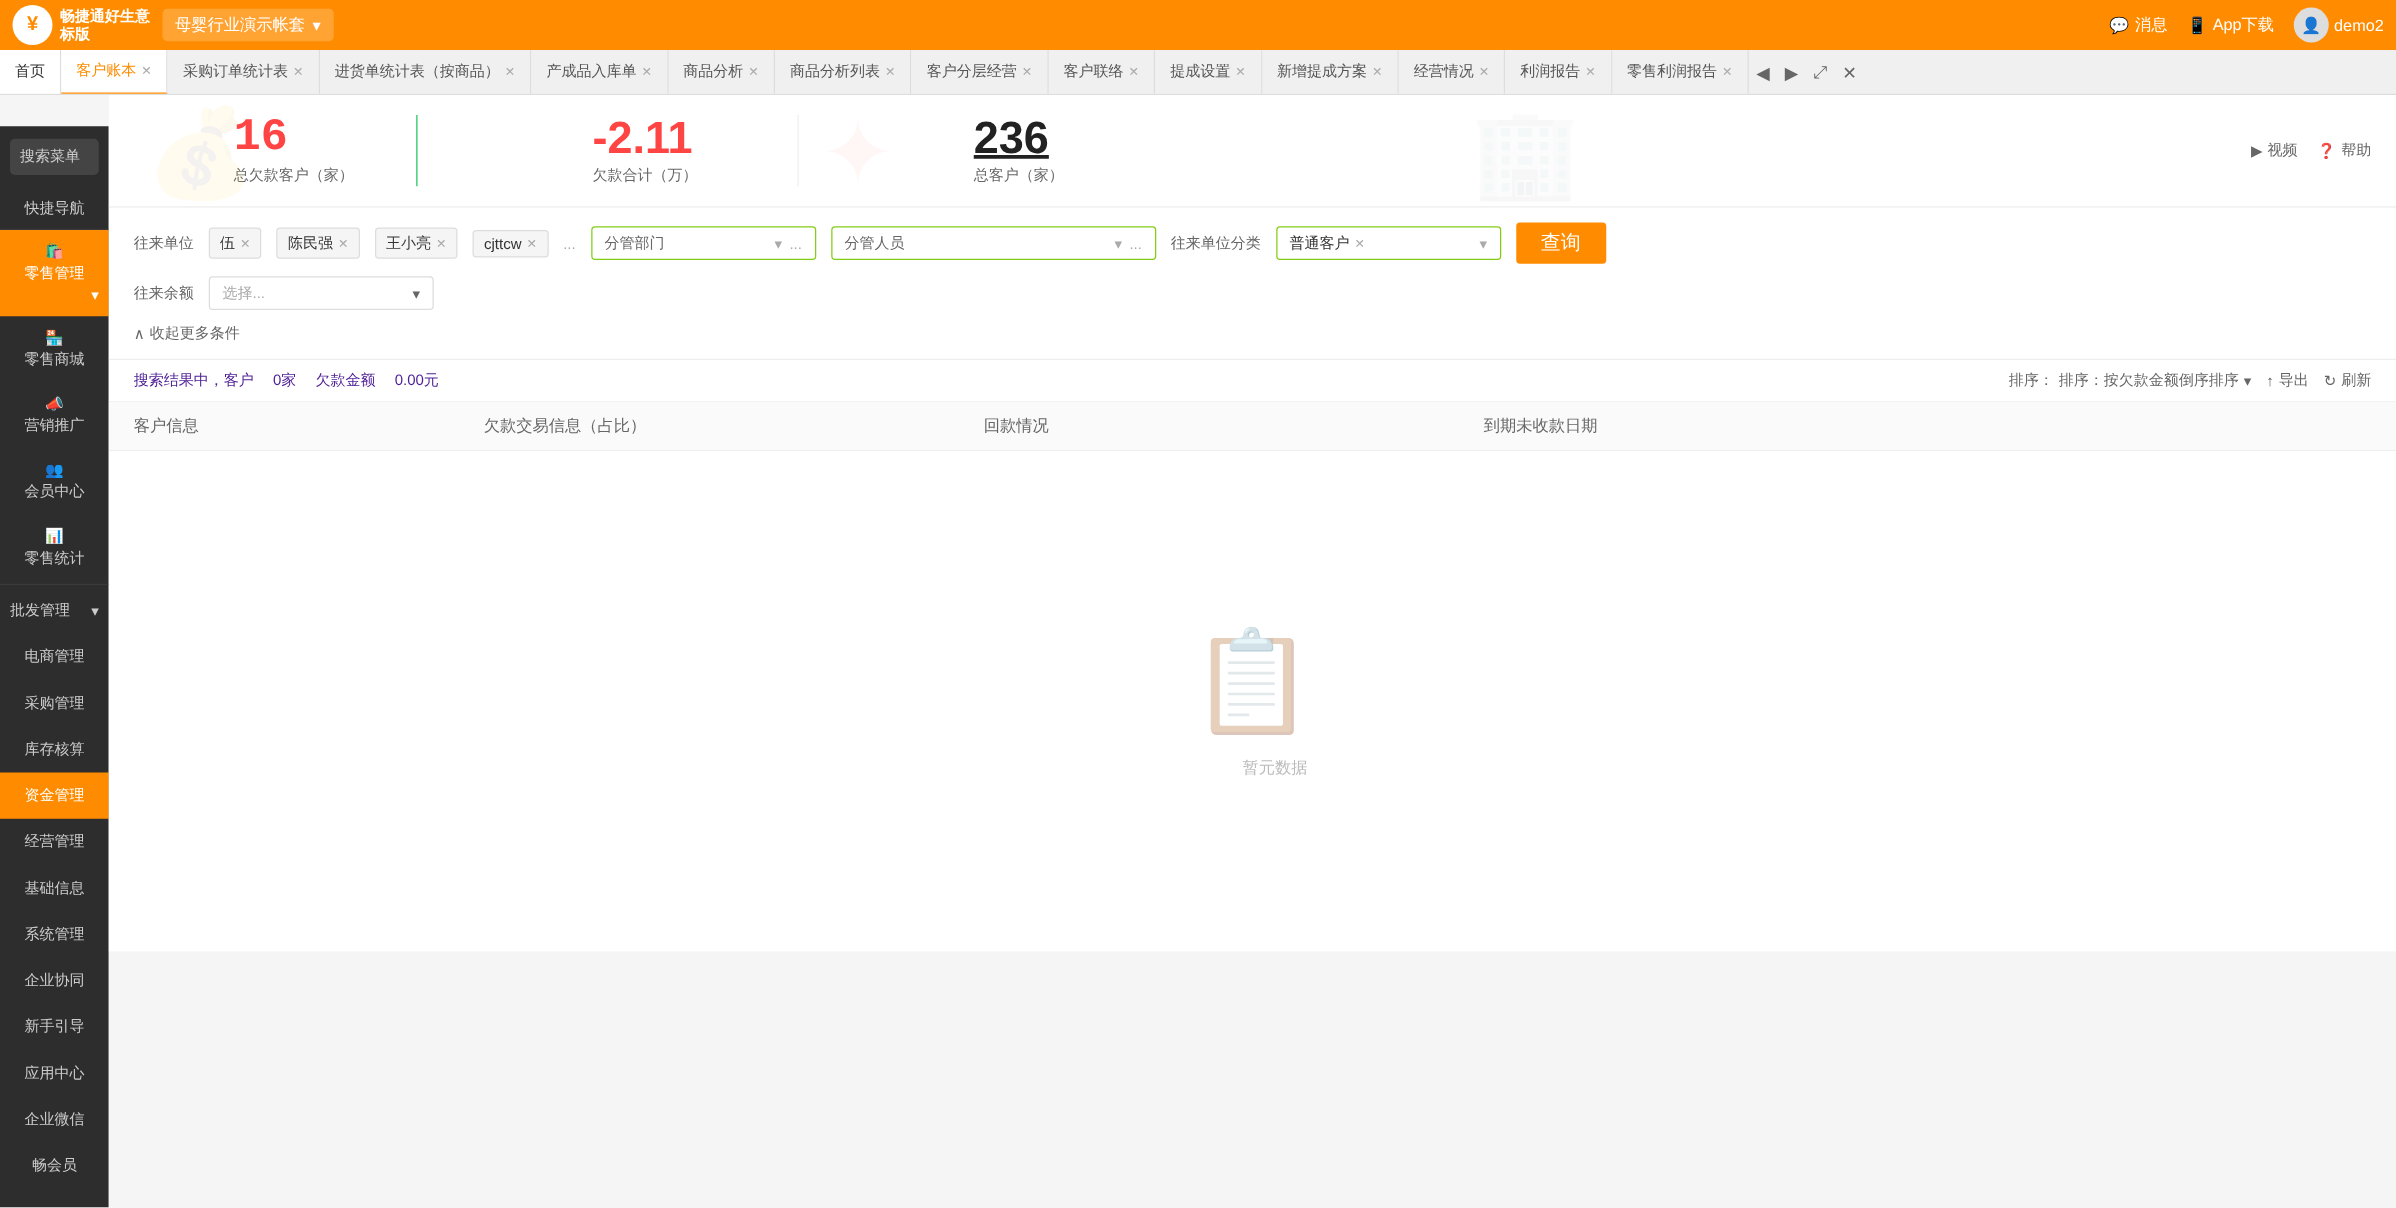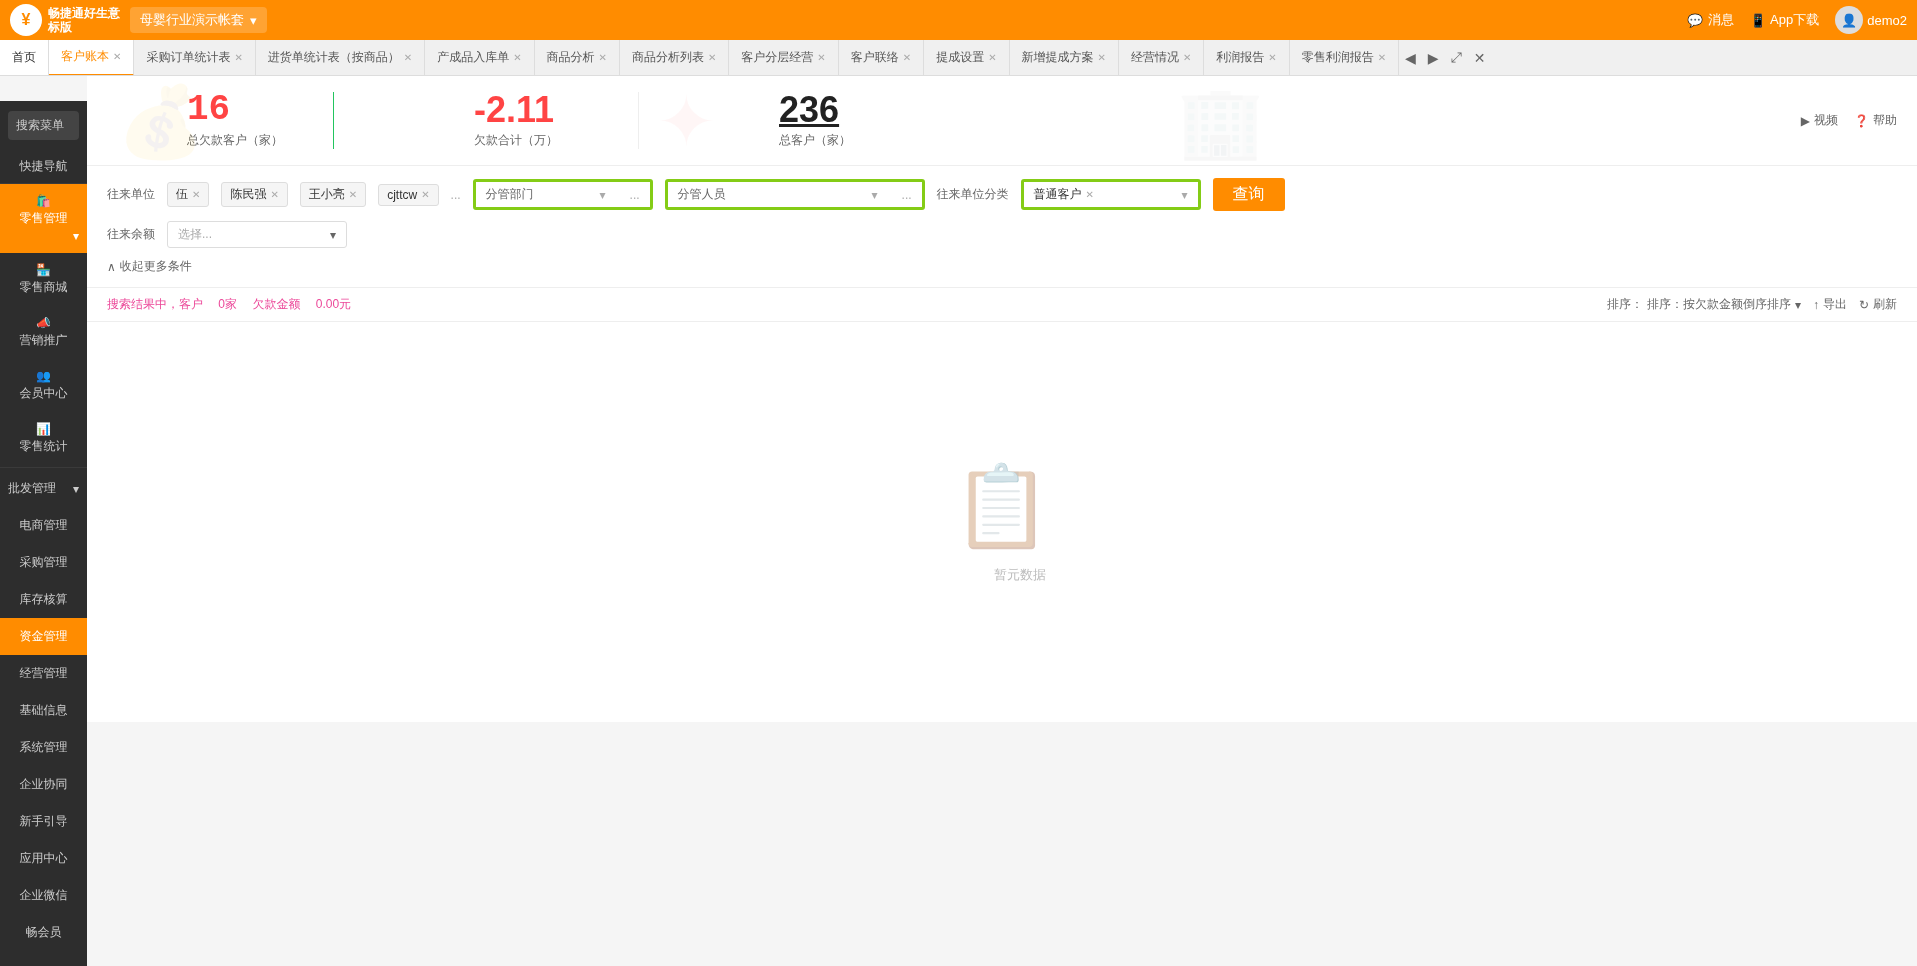--- a/index.html
+++ b/index.html
@@ -53,30 +53,30 @@
     .bg-icon-mid { position: absolute; left: 560px; top: 10px; opacity: 0.08; font-size: 56px; color: #ff4444; pointer-events: none; }
     .bg-icon-right { position: absolute; left: 1100px; top: 10px; opacity: 0.08; font-size: 56px; color: #4488ff; pointer-events: none; }
 
     
     .filter-bar { background: white; padding: 12px 20px; border-bottom: 1px solid #eee; }
     .filter-row { display: flex; align-items: center; gap: 12px; margin-bottom: 10px; flex-wrap: wrap; }
     .filter-label { font-size: 12px; color: #666; white-space: nowrap; }
     .filter-tag { display: flex; align-items: center; gap: 4px; background: #f5f5f5; border: 1px solid #ddd; border-radius: 3px; padding: 3px 8px; font-size: 12px; color: #333; }
     .filter-tag .x { color: #aaa; cursor: pointer; font-size: 10px; }
     .filter-more { font-size: 12px; color: #aaa; cursor: pointer; }
-    .filter-select { display: flex; align-items: center; border: 3px solid #84cc16; border-radius: 3px; padding: 4px 10px; font-size: 12px; color: #666; cursor: pointer; gap: 24px; min-width: 180px; background: white; }
+    .filter-select { display: flex; align-items: center; border: 1px solid #84cc16; border-radius: 3px; padding: 4px 10px; font-size: 12px; color: #666; cursor: pointer; gap: 6px; min-width: 180px; background: white; }
     .filter-select-wide { min-width: 260px; }
     .filter-select .arrow { margin-left: auto; color: #aaa; }
     .filter-input { border: 1px solid #ddd; border-radius: 3px; padding: 4px 10px; font-size: 12px; color: #666; min-width: 180px; cursor: pointer; display: flex; align-items: center; gap: 6px; background: white; }
     .btn-query { background: #ff8c00; color: white; border: none; border-radius: 3px; padding: 6px 20px; font-size: 16px; cursor: pointer; }
     .btn-collapse { display: flex; align-items: center; gap: 4px; color: #666; font-size: 12px; cursor: pointer; margin: 0 auto; }
 
     
     .results-bar { background: white; padding: 8px 20px; border-bottom: 1px solid #eee; display: flex; align-items: center; justify-content: space-between; }
-    .results-info { font-size: 12px; color: #ec4899; }
+    .results-info { font-size: 12px; color: #4c1d95; }
     .results-info span { margin-right: 12px; }
     .results-actions { display: flex; align-items: center; gap: 12px; font-size: 12px; color: #666; }
     .results-actions span { cursor: pointer; display: flex; align-items: center; gap: 4px; }
     .sort-select { display: flex; align-items: center; gap: 4px; cursor: pointer; }
 
     
     .data-table { background: white; }
     .table-header { display: grid; grid-template-columns: 280px 400px 400px 1fr; padding: 10px 20px; border-bottom: 1px solid #eee; font-size: 13px; color: #666; font-weight: normal; background: #fafafa; }
     .table-body { min-height: 400px; display: flex; flex-direction: column; align-items: center; justify-content: center; background: white; }
     .empty-state { display: flex; flex-direction: column; align-items: center; gap: 12px; color: #bbb; font-size: 13px; }
@@ -350,20 +350,26 @@
           <span>导出</span>
         </span>
         <span>
           <span>↻</span>
           <span>刷新</span>
         </span>
       </div>
     </div>
 
     <div class="data-table">
+      <div class="table-header">
+        <div>客户信息</div>
+        <div>欠款交易信息（占比）</div>
+        <div>回款情况</div>
+        <div>到期未收款日期</div>
+      </div>
       <div class="table-body">
         <div class="empty-state">
           <div style="font-size:80px; opacity:0.35; color:#ffaa88;">📋</div>
           <div style="color:#bbb; font-size:13px;margin-left:36px;">暂元数据</div>
         </div>
       </div>
     </div>
 
   </div>
 </div>

